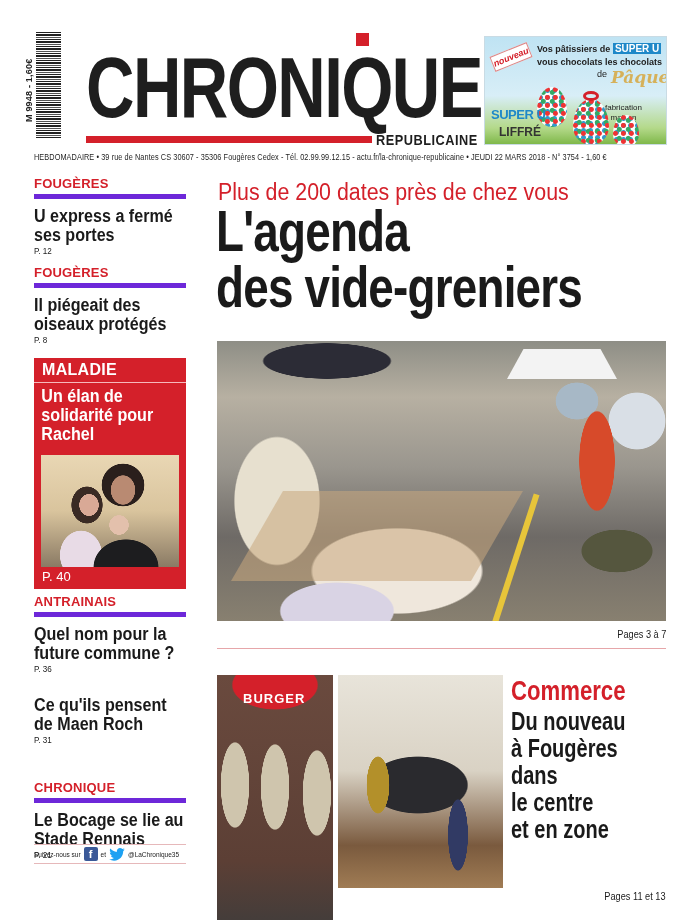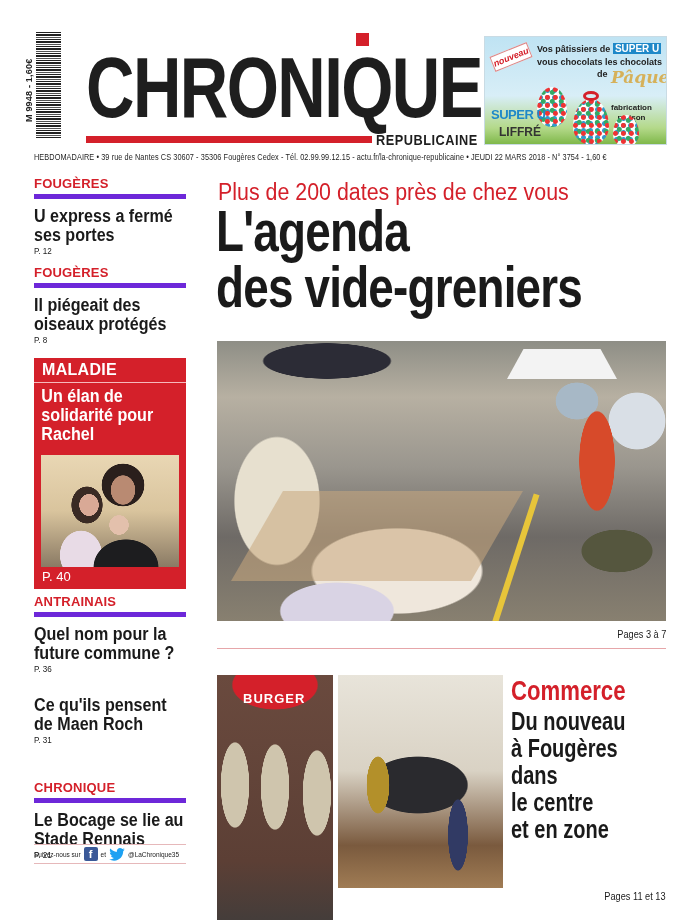--- a/index.html
+++ b/index.html
@@ -25,24 +25,24 @@
 
   .ad { position: absolute; left: 484px; top: 36px; width: 183px; height: 109px;
     background: linear-gradient(to bottom, #bfe3f3 0%, #d8eef7 55%, #b4d98a 85%, #7fb84a 100%);
     border: 1px solid #c9dbe4; overflow: hidden; }
   .ad-tag { position: absolute; left: 6px; top: 12px; width: 40px; height: 16px; background: #fff;
     border: 1px solid #d88; transform: rotate(-22deg); color: #d4202a; font-size: 9px;
     font-weight: bold; text-align: center; line-height: 14px; font-style: italic; }
   .ad-line1 { position: absolute; left: 52px; top: 6px; font-size: 9px; font-weight: bold; color: #222; white-space: nowrap; }
   .ad-brand-inline { color: #fff; background: #1e88c8; padding: 0 2px; font-size: 10px; }
   .ad-line2 { position: absolute; left: 52px; top: 20px; font-size: 9px; font-weight: bold; color: #222; white-space: nowrap; }
-  .ad-line3 { position: absolute; left: 112px; top: 32px; font-size: 9px; font-weight: bold; color: #222; }
+  .ad-line3 { position: absolute; left: 112px; top: 32px; font-size: 9px; font-weight: normal; color: #222; }
   .ad-paques { position: absolute; left: 126px; top: 30px; font-family: "DejaVu Serif", serif;
     font-style: italic; font-size: 17px; color: #d6b15a; font-weight: bold; }
-  .ad-fab { position: absolute; left: 126px; top: 66px; font-size: 8px; font-weight: bold; color: #222; text-align: center; line-height: 10px; }
+  .ad-fab { position: absolute; left: 120px; top: 66px; font-size: 8px; font-weight: normal; color: #222; text-align: center; line-height: 10px; }
   .ad-superu { position: absolute; left: 6px; top: 70px; font-size: 13px; font-weight: bold; color: #1e88c8; letter-spacing: -0.5px; }
   .ad-liffre { position: absolute; left: 14px; top: 88px; font-size: 12px; font-weight: bold; color: #333; }
   .ad-egg { position: absolute; border-radius: 50% 50% 50% 50% / 60% 60% 40% 40%;
     background: radial-gradient(circle at 30% 30%, #e33 2px, transparent 3px) 0 0/8px 8px,
                 radial-gradient(circle at 70% 60%, #3a6 2px, transparent 3px) 0 0/9px 9px,
                 radial-gradient(circle at 50% 50%, #39c 2px, transparent 3px) 0 0/7px 7px, #fdfdfd; }
   .ad-egg.e1 { left: 52px; top: 50px; width: 30px; height: 40px; }
   .ad-egg.e2 { left: 88px; top: 62px; width: 36px; height: 46px; }
   .ad-egg.e3 { left: 128px; top: 78px; width: 26px; height: 32px; }
   .ad-bow { position: absolute; left: 98px; top: 54px; width: 16px; height: 10px; border: 3px solid #d4202a; border-radius: 50%; }

